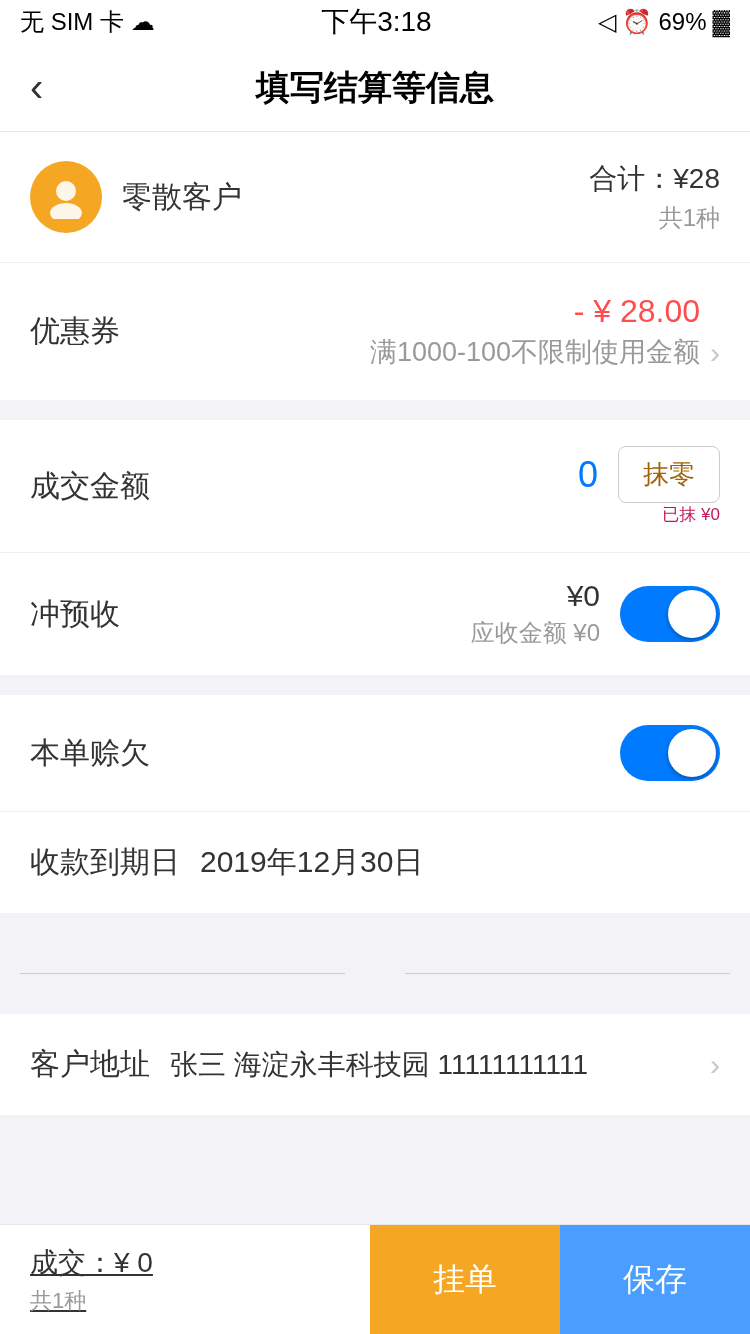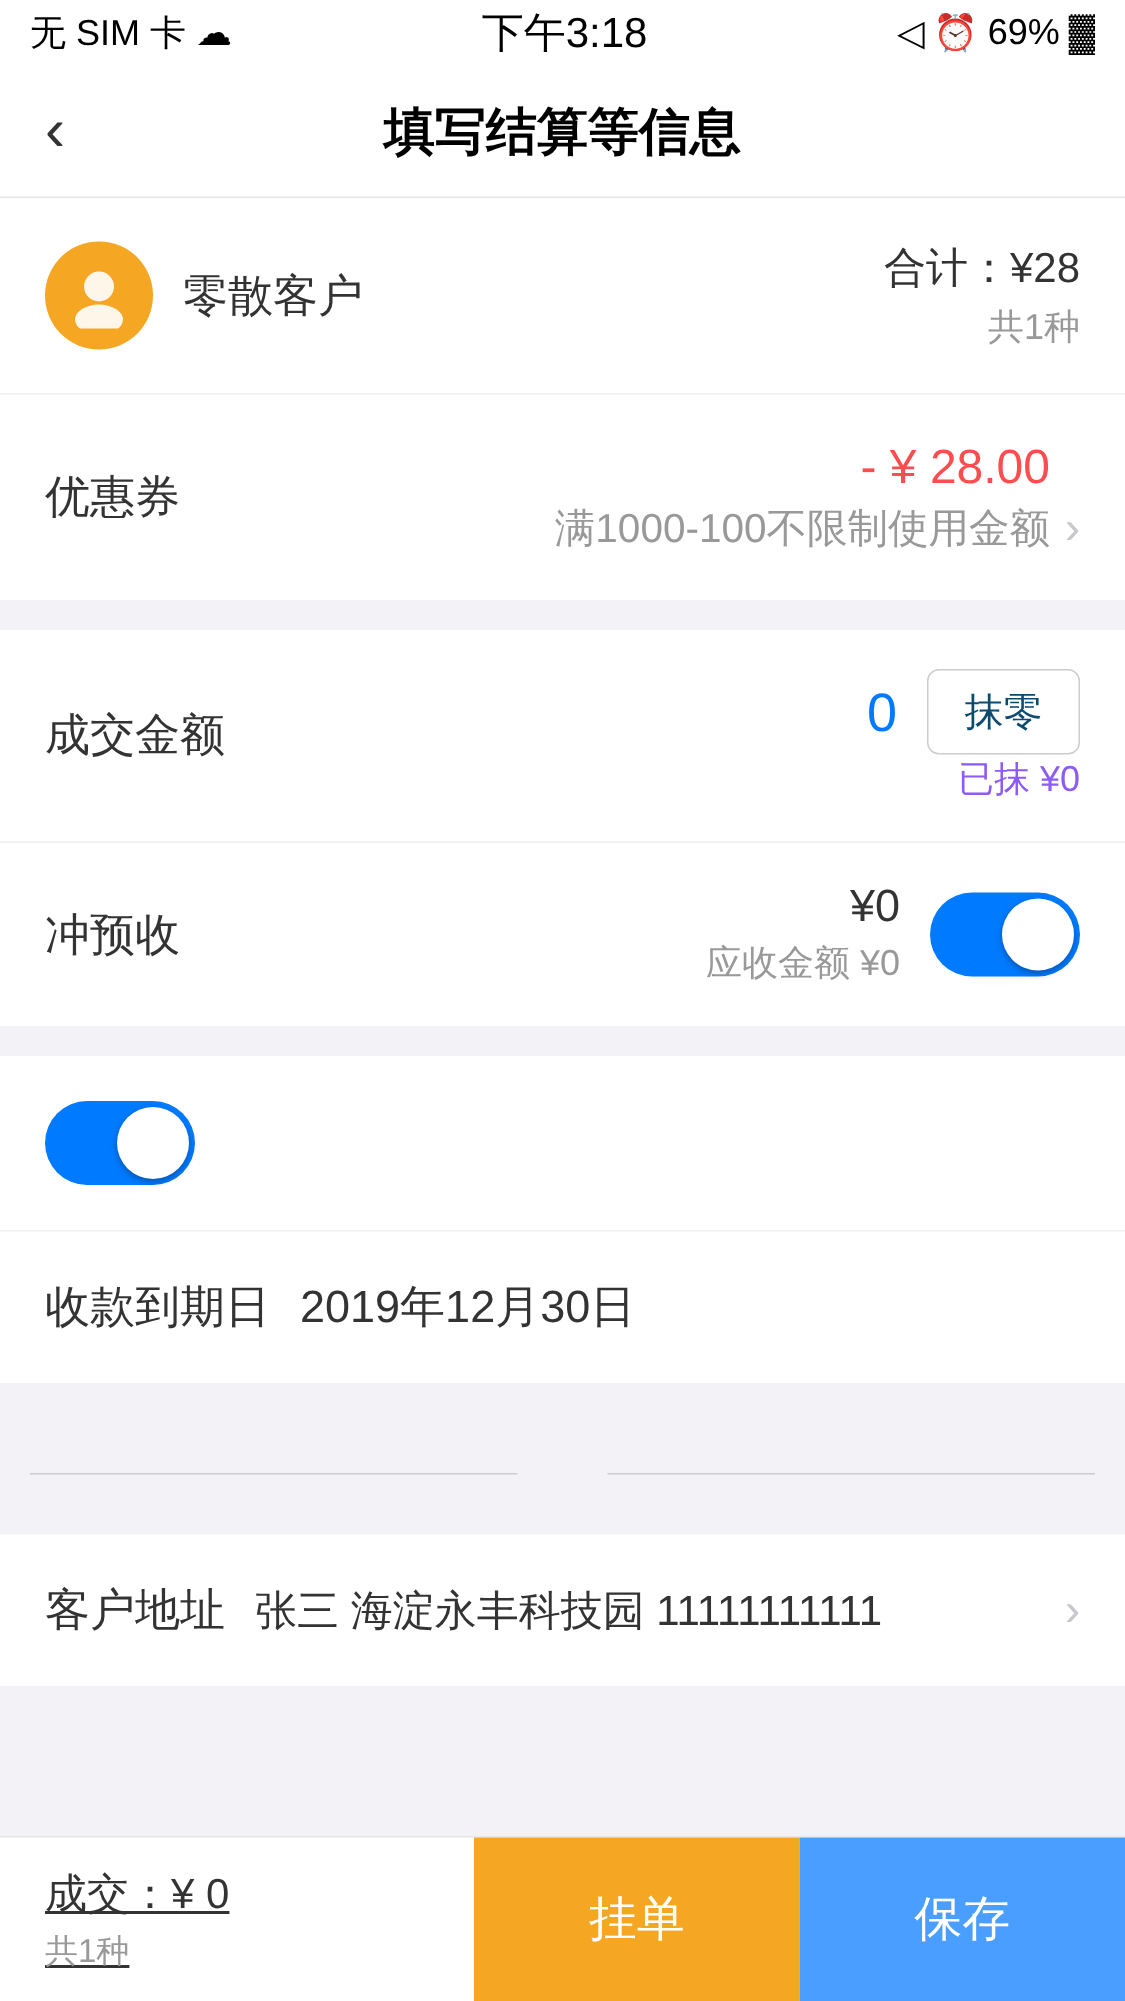--- a/index.html
+++ b/index.html
@@ -125,27 +125,27 @@
     .deal-amount {
       font-size: 36px;
       color: #007AFF;
       font-weight: 500;
     }
     .round-off-btn {
       border: 1px solid #ccc;
       border-radius: 8px;
       padding: 10px 24px;
       font-size: 26px;
-      color: #0c4a6e;
+      color: #a16207;
       background: #fff;
       cursor: pointer;
     }
     .deal-sub {
-      font-size: 24px;
-      color: #8b5cf6;
+      font-size: 17px;
+      color: #be185d;
       text-align: right;
     }
 
     
     .precollect-row {
       padding: 26px 30px;
       display: flex;
       align-items: center;
       justify-content: space-between;
     }
@@ -250,21 +250,21 @@
       border-top: 1px solid #e5e5ea;
     }
     .bottom-info {
       flex: 1;
       padding: 0 30px;
       text-decoration: underline;
     }
     .bottom-deal { font-size: 28px; color: #333; }
     .bottom-count { font-size: 22px; color: #999; margin-top: 4px; }
     .bottom-btn {
-      width: 217px;
+      width: 190px;
       height: 110px;
       display: flex;
       align-items: center;
       justify-content: center;
       font-size: 32px;
       color: #fff;
       font-weight: 500;
       cursor: pointer;
     }
     .btn-hang { background: #f5a623; }
@@ -346,20 +346,21 @@
         </div>
         <div class="toggle">
           <div class="toggle-knob"></div>
         </div>
       </div>
     </div>
   </div>
 
   <div class="credit-section">
     <div class="credit-row">
+      <div class="credit-label">本单赊欠</div>
       <div class="toggle">
         <div class="toggle-knob"></div>
       </div>
     </div>
     <div class="duedate-row">
       <div class="duedate-label">收款到期日</div>
       <div class="duedate-value">2019年12月30日</div>
     </div>
   </div>
 

